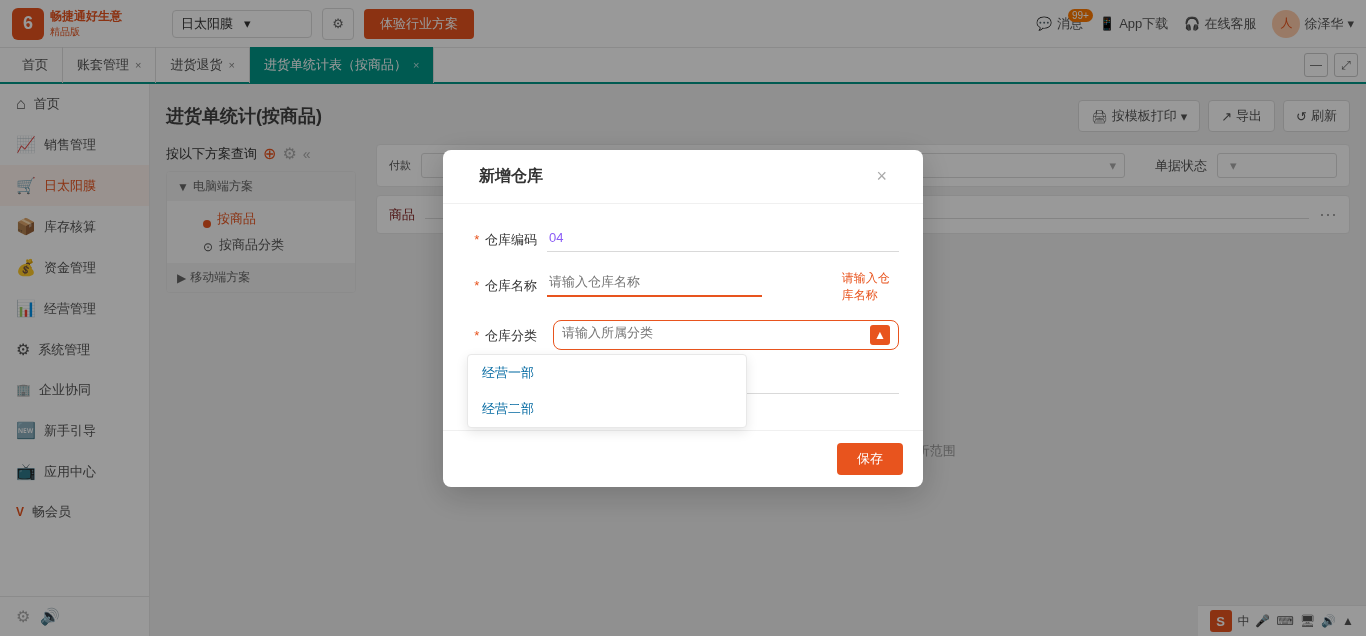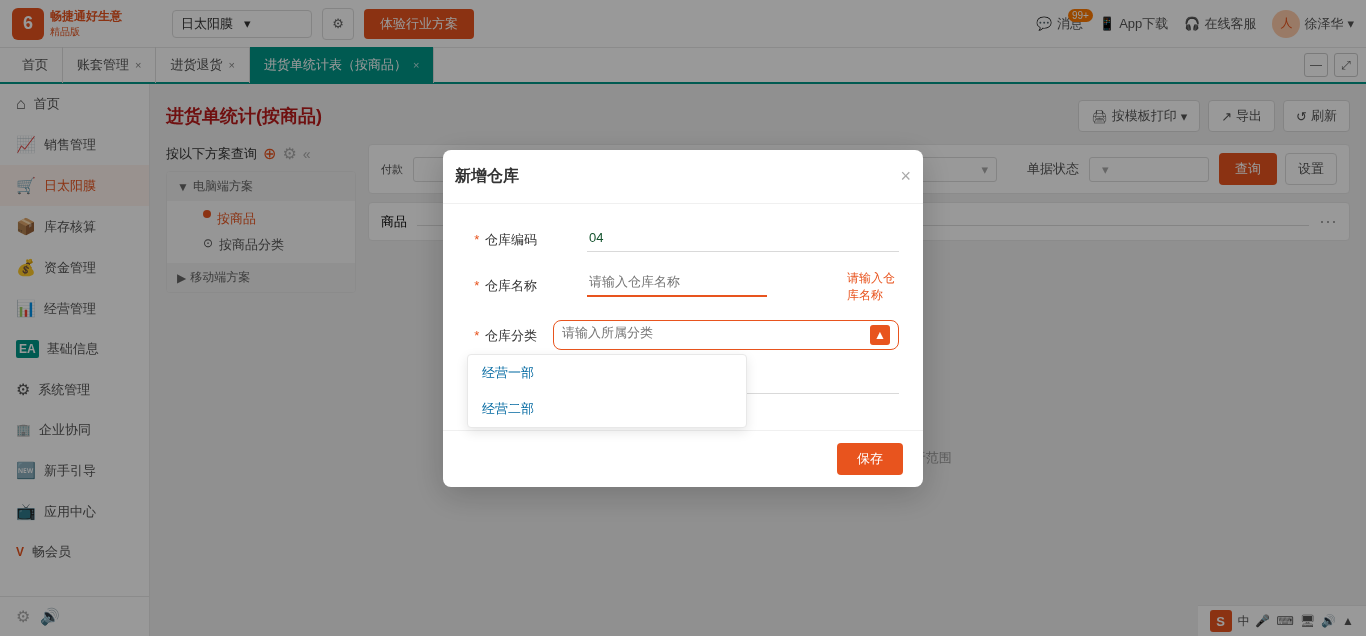--- a/index.html
+++ b/index.html
@@ -88,30 +88,30 @@
     .sidebar-item .icon { font-size: 16px; }
     .sidebar-bottom {
       margin-top: auto; border-top: 1px solid #e8e8e8;
       display: flex; align-items: center; padding: 10px 16px; gap: 10px;
     }
 
     
     .content-area {
       flex: 1; padding: 16px; overflow: auto; position: relative;
     }
-    .page-title { font-size: 18px; font-weight: bold; color: #b91c1c; margin-bottom: 0; }
+    .page-title { font-size: 18px; font-weight: bold; color: #404040; margin-bottom: 0; }
     .btn-primary {
       background: #e8541e; color: #fff; border: none; border-radius: 4px;
       padding: 6px 16px; cursor: pointer; font-size: 13px;
     }
     .btn-secondary {
       background: #fff; color: #555; border: 1px solid #ddd; border-radius: 4px;
       padding: 6px 12px; cursor: pointer; font-size: 13px; display: flex; align-items: center; gap: 4px;
     }
-    .filter-item { padding: 4px 16px; cursor: pointer; font-size: 13px; color: #555; display: flex; align-items: flex-start; gap: 6px; }
+    .filter-item { padding: 4px 16px; cursor: pointer; font-size: 13px; color: #555; display: flex; align-items: flex-end; gap: 6px; }
     .filter-item.active { color: #e8541e; }
     .filter-item .dot { width: 8px; height: 8px; border-radius: 50%; background: #e8541e; }
 
     
     .empty-state {
       display: flex; flex-direction: column; align-items: center; justify-content: center;
       padding: 60px 0; color: #aaa; gap: 16px;
     }
     .empty-tips { font-size: 13px; color: #999; display: flex; align-items: center; gap: 6px; }
 
@@ -120,33 +120,33 @@
       position: fixed; top: 0; left: 0; width: 1366px; height: 636px;
       background: rgba(0,0,0,0.4); z-index: 100;
       display: flex; align-items: center; justify-content: center;
     }
     .modal {
       background: #fff; border-radius: 8px; width: 480px;
       box-shadow: 0 8px 32px rgba(0,0,0,0.2); position: relative; overflow: visible;
     }
     .modal-header {
       display: flex; align-items: center; justify-content: space-between;
-      padding: 16px 12px; border-bottom: 1px solid #f0f0f0;
+      padding: 16px 36px; border-bottom: 1px solid #f0f0f0;
     }
     .modal-title { font-size: 16px; font-weight: bold; color: #333; }
     .modal-close { cursor: pointer; color: #aaa; font-size: 18px; }
     .modal-body { padding: 20px 24px; }
     .form-row { display: flex; align-items: flex-start; margin-bottom: 16px; }
     .form-label {
       width: 80px; font-size: 13px; color: #333; padding-top: 7px; text-align: right; padding-right: 10px; flex-shrink: 0;
     }
     .required { color: #e8541e; margin-right: 2px; }
     .form-control {
       flex: 1; border: none; border-bottom: 1px solid #d9d9d9; padding: 6px 2px;
-      font-size: 13px; color: #14532d; outline: none; background: transparent; margin-left: 40px;
+      font-size: 13px; color: #8b5cf6; outline: none; background: transparent;
     }
     .form-control.error { border-bottom-color: #e8541e; }
 
     .category-input-wrap {
       flex: 1; border: 1px solid #e8541e; border-radius: 8px;
       display: flex; align-items: flex-start; padding: 4px 8px; position: relative;
     }
     .category-input-wrap input {
       border: none; outline: none; flex: 1; font-size: 13px; color: #aaa; background: transparent;
     }
@@ -272,24 +272,20 @@
       <span class="icon">📦</span>
       <span>库存核算</span>
     </div>
     <div class="sidebar-item">
       <span class="icon">💰</span>
       <span>资金管理</span>
     </div>
     <div class="sidebar-item">
       <span class="icon">📊</span>
       <span>经营管理</span>
-    </div>
-    <div class="sidebar-item">
-      <span class="icon" style="font-size:12px;font-weight:bold;background:#009688;color:#fff;padding:2px 3px;border-radius:2px;">EA</span>
-      <span>基础信息</span>
     </div>
     <div class="sidebar-item">
       <span class="icon">⚙</span>
       <span>系统管理</span>
     </div>
     <div class="sidebar-item">
       <span class="icon" style="font-size:12px;">🏢</span>
       <span>企业协同</span>
     </div>
     <div class="sidebar-item">
@@ -324,21 +320,21 @@
           <span>↗</span>
           <span>导出</span>
         </button>
         <button class="btn-secondary">
           <span>↺</span>
           <span>刷新</span>
         </button>
       </div>
     </div>
 
-    <div style="display:flex;gap:12px;">
+    <div style="display:flex;gap:20px;">
 
       <div style="width:190px;flex-shrink:0;">
         <div style="display:flex;align-items:center;gap:6px;margin-bottom:8px;">
           <span style="font-size:13px;color:#333;">按以下方案查询</span>
           <span style="font-size:16px;color:#e8541e;cursor:pointer;">⊕</span>
           <span style="font-size:16px;color:#aaa;cursor:pointer;">⚙</span>
           <span style="font-size:14px;color:#aaa;cursor:pointer;">«</span>
         </div>
 
         <div style="border:1px solid #e8e8e8;border-radius:4px;background:#fafafa;overflow:hidden;">
@@ -369,28 +365,24 @@
           <span style="font-size:11px;color:#555;">付款</span>
           <div style="flex:1;border:1px solid #ddd;border-radius:3px;padding:4px 8px;font-size:13px;color:#aaa;display:flex;align-items:center;justify-content:space-between;min-width:200px;">
             <span></span>
             <span>▾</span>
           </div>
           <span style="margin-left:20px;font-size:13px;color:#555;">单据状态</span>
           <div style="border:1px solid #ddd;border-radius:3px;padding:4px 8px;font-size:13px;color:#aaa;display:flex;align-items:center;gap:4px;min-width:120px;">
             <span></span>
             <span>▾</span>
           </div>
-          <div style="margin-left:auto;display:flex;gap:8px;">
-            <button class="btn-primary">查询</button>
-            <button class="btn-secondary">设置</button>
-          </div>
         </div>
 
         <div style="background:#fff;border:1px solid #e8e8e8;padding:8px 12px;border-radius:4px;display:flex;align-items:center;gap:10px;">
-          <span style="font-size:13px;color:#000000;">商品</span>
+          <span style="font-size:13px;color:#7f1d1d;">商品</span>
           <div style="flex:1;border-bottom:1px solid #ddd;padding:4px 2px;font-size:13px;color:#aaa;"></div>
           <span style="font-size:18px;color:#999;cursor:pointer;">···</span>
         </div>
 
         <div class="empty-state">
           <svg width="120" height="90" viewBox="0 0 120 90">
             <rect x="10" y="20" width="100" height="60" rx="4" fill="#f0e6d8"></rect>
             <rect x="20" y="30" width="80" height="8" rx="2" fill="#e8c9a0"></rect>
             <rect x="20" y="44" width="60" height="6" rx="2" fill="#e8c9a0"></rect>
             <rect x="20" y="56" width="70" height="6" rx="2" fill="#e8c9a0"></rect>

